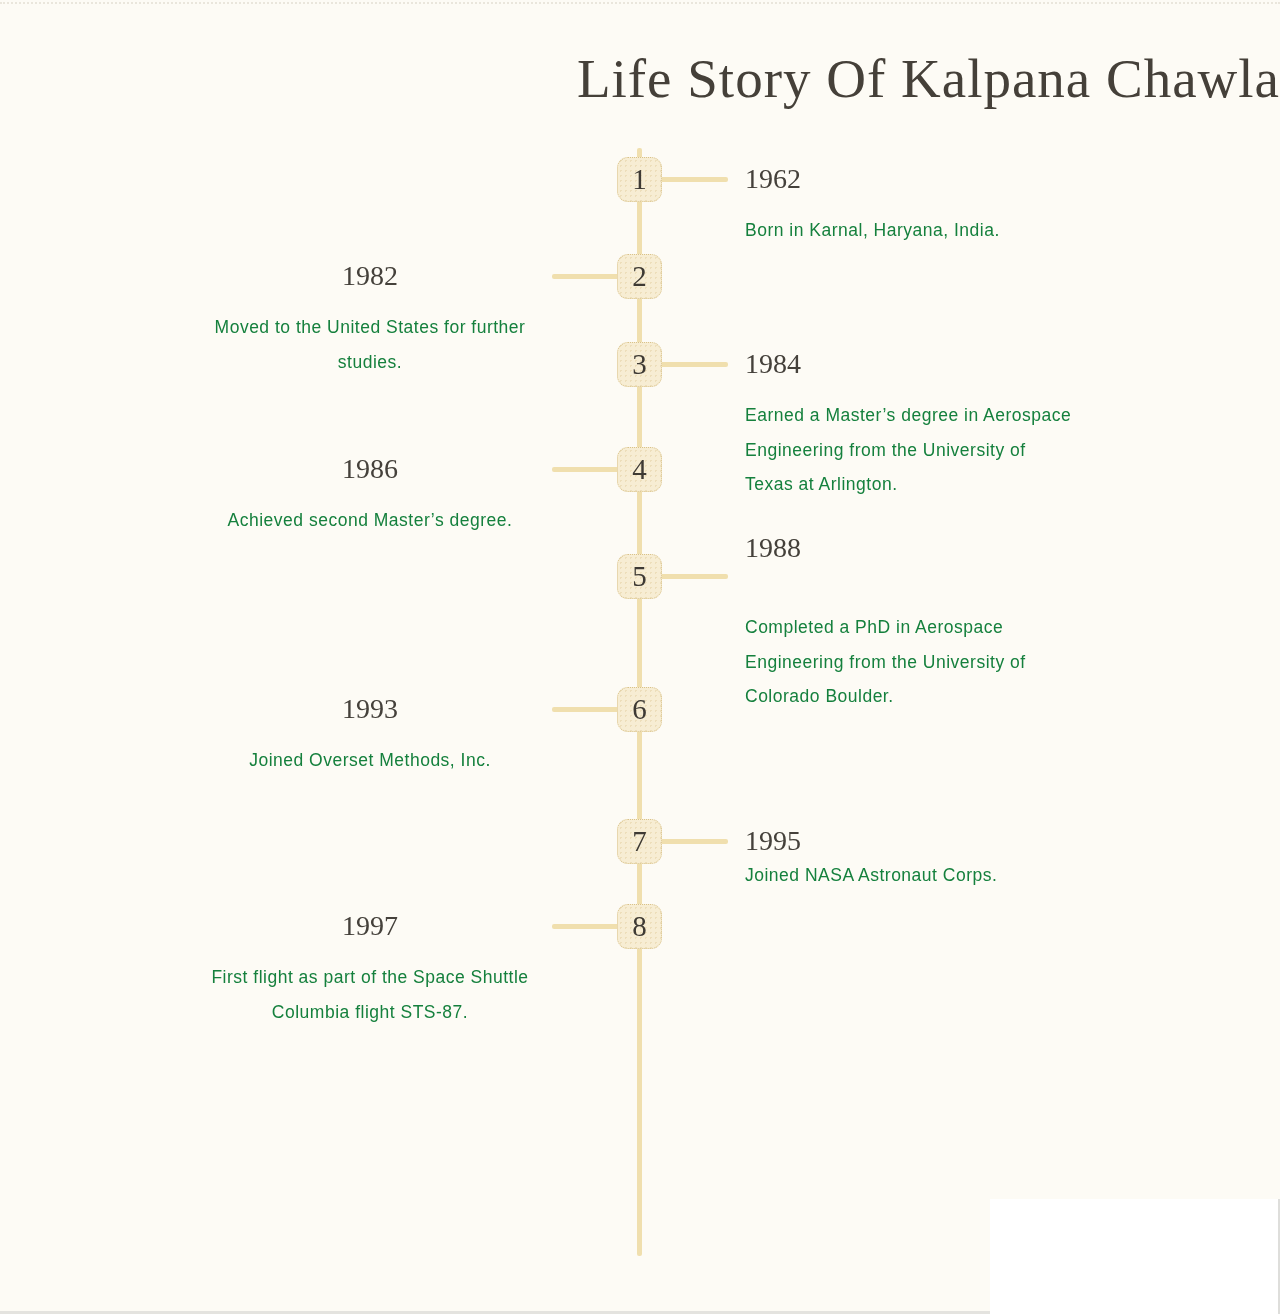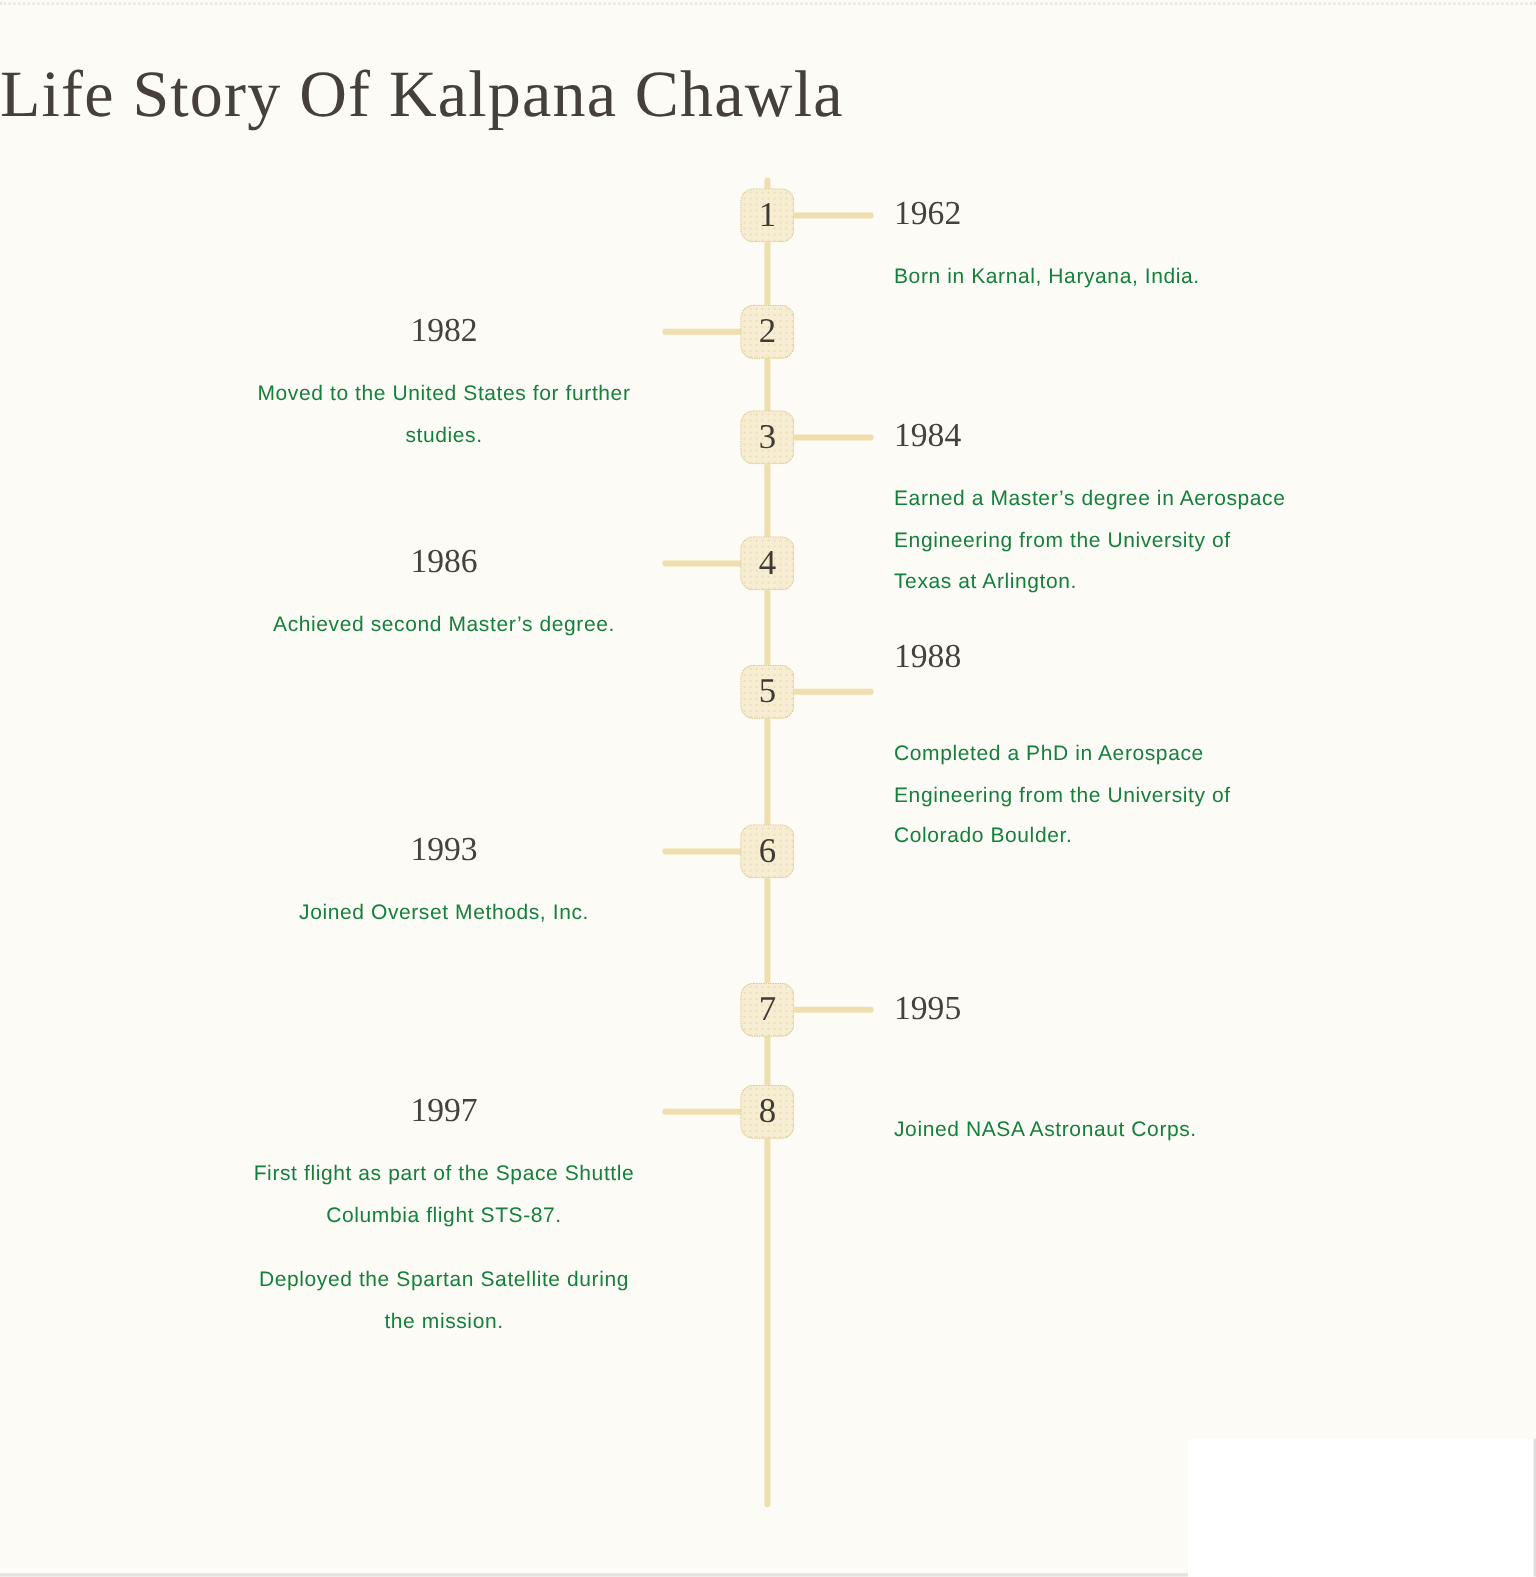--- a/index.html
+++ b/index.html
@@ -4,21 +4,21 @@
 <style>
   html,body { margin:0; padding:0; }
   .canvas {
     position:relative; width:1280px; height:1314px;
     background:#fdfbf5; overflow:hidden;
     font-family:"Liberation Sans", sans-serif;
   }
   .top-dots { position:absolute; left:0; top:2px; width:100%; height:0;
     border-top:2px dotted #eae6dc; }
   .title {
-    position:absolute; top:48px; left:0; width:100%; text-align:left;
+    position:absolute; top:48px; left:0; width:100%; text-align:right;
     font-family:"Liberation Serif", serif; font-size:55px; line-height:62px;
     color:#454039; letter-spacing:1px;
   }
   .spine { position:absolute; left:637px; top:148px; width:5px; height:1108px;
     background:#f0dfae; border-radius:2px; }
   .node {
     position:absolute; left:617px; width:45px; height:45px; box-sizing:border-box;
     background-color:#f7edd3;
     background-image:radial-gradient(#eddeba 1px, rgba(0,0,0,0) 1px);
     background-size:5px 5px;
@@ -123,34 +123,33 @@
       <p>Joined Overset Methods, Inc.</p>
     </div>
   </div>
 
   <div>
     <div class="connector r" style="top:839px"></div>
     <div class="node" style="top:819px">
       <span>7</span>
     </div>
     <div class="year col-r" style="top:827px">1995</div>
-    <div class="desc col-r" style="top:924px">
+    <div class="desc col-r" style="top:858px">
       <p>Joined NASA Astronaut Corps.</p>
     </div>
   </div>
 
   <div>
     <div class="connector l" style="top:924px"></div>
     <div class="node" style="top:904px">
       <span>8</span>
     </div>
     <div class="year col-l" style="top:912px">1997</div>
     <div class="desc col-l" style="top:960px">
       <p>First flight as part of the Space Shuttle Columbia flight STS-87.</p>
-      <p>Deployed the Spartan Satellite during the mission.</p>
     </div>
   </div>
 
   <div class="white-patch"></div>
   <div class="bottom-strip"></div>
   <div class="right-strip"></div>
 
 </div>
 
 </body></html>

